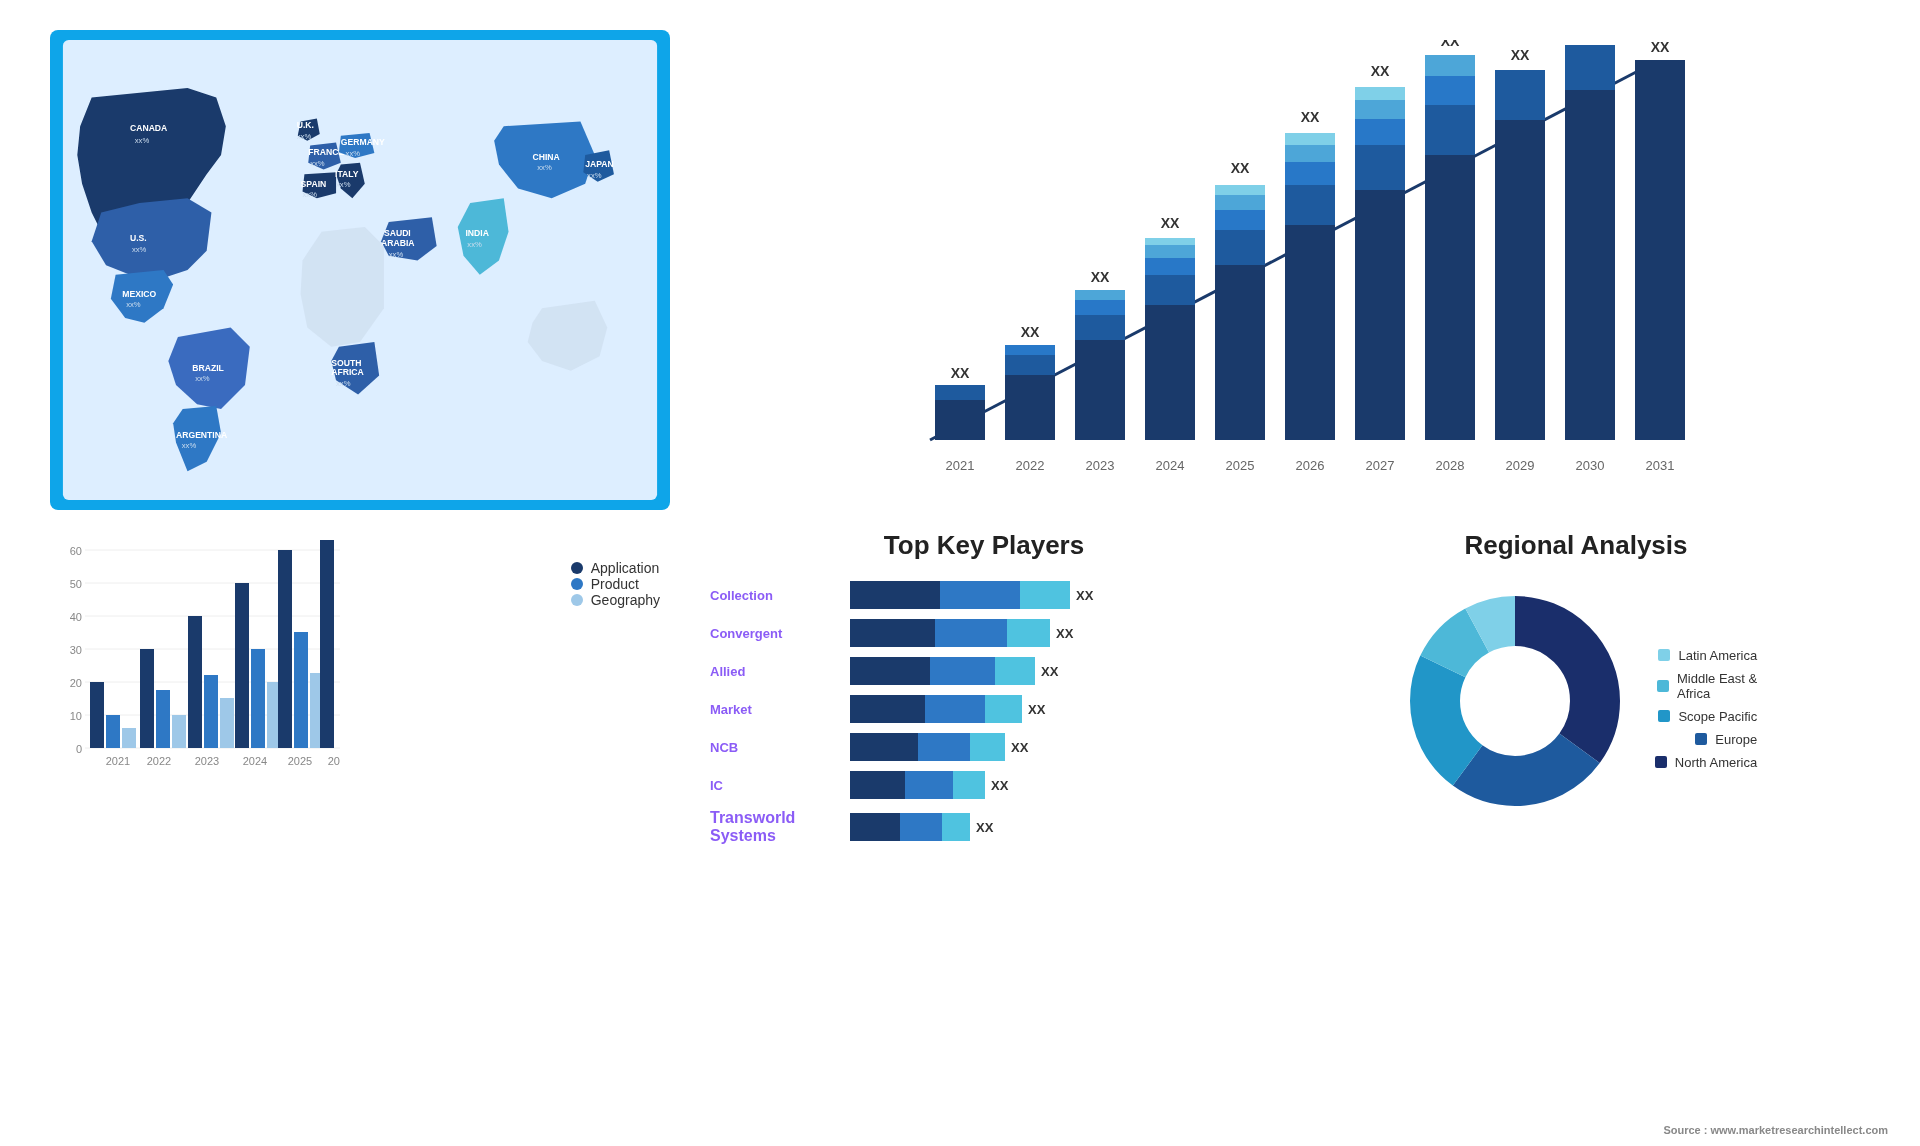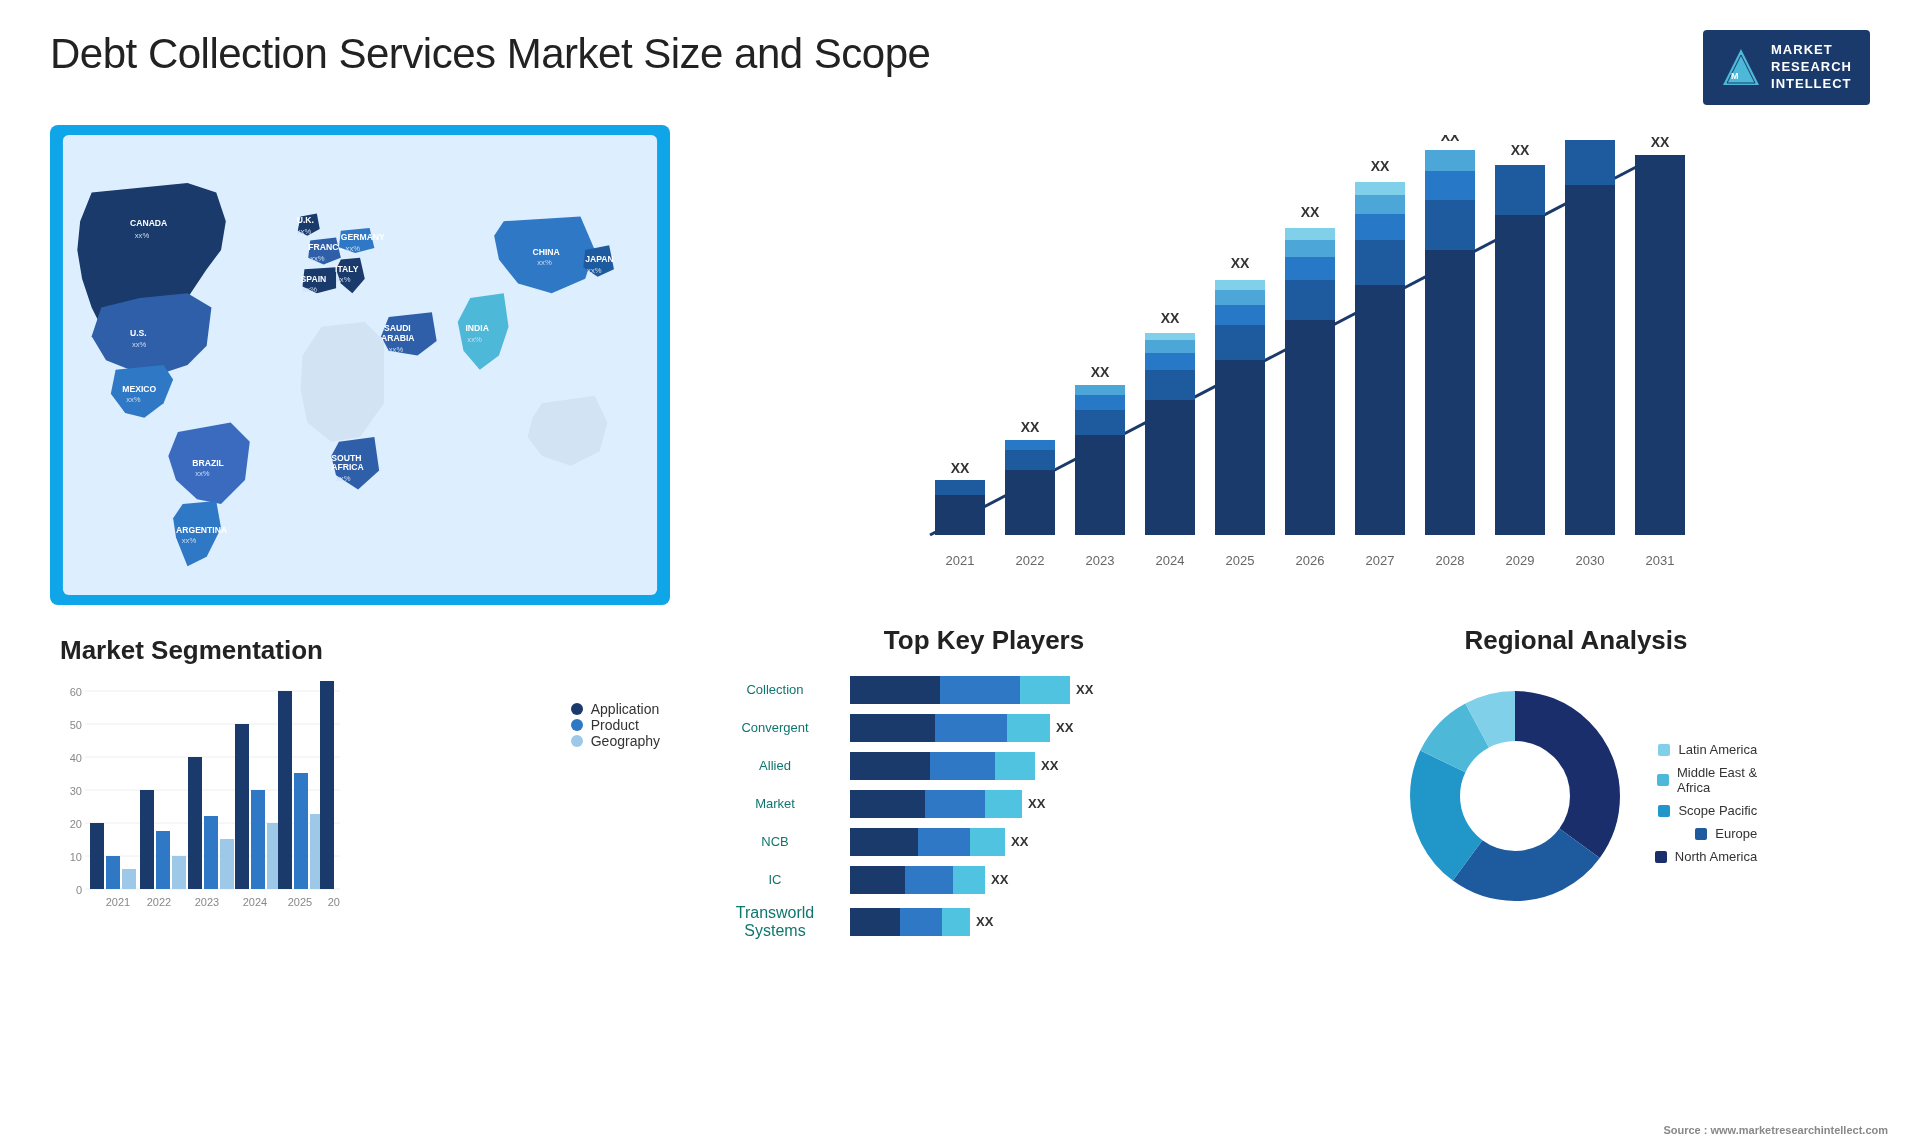--- a/index.html
+++ b/index.html
@@ -137,24 +137,25 @@
 
     .player-row {
       display: flex;
       align-items: center;
       margin-bottom: 10px;
       gap: 10px;
     }
 
     .player-name {
       font-size: 13px;
-      color: #0f766e;
+      color: #8b5cf6;
       width: 130px;
-      text-align: center;
+      text-align: left;
       flex-shrink: 0;
+      font-weight: bold;
     }
 
     .player-bar-wrap {
       display: flex;
       align-items: center;
       gap: 6px;
       flex: 1;
     }
 
     .player-bar {
@@ -249,35 +250,20 @@
     .seg-legend-section {
       flex-shrink: 0;
       padding-top: 20px;
     }
   </style>
 </head>
 <body>
 
 <div class="page-container">
 
-  <div class="header">
-    <h1 class="page-title">Debt Collection Services Market Size and Scope</h1>
-    <div class="logo-container">
-      <svg class="logo-icon" viewBox="0 0 40 40">
-        <polygon points="20,2 38,38 2,38" fill="#4db8d8"></polygon>
-        <polygon points="20,8 34,36 6,36" fill="none" stroke="#1a3a6b" stroke-width="1"></polygon>
-        <text x="10" y="32" fill="#fff" font-size="9" font-weight="bold">M</text>
-      </svg>
-      <div class="logo-text">
-        <div>MARKET</div>
-        <div>RESEARCH</div>
-        <div>INTELLECT</div>
-      </div>
-    </div>
-  </div>
 
   <div class="main-content">
 
     <div class="map-section">
       <svg class="world-map-svg" viewBox="0 0 620 480">
 
         <rect width="620" height="480" fill="#ddeeff" rx="6"></rect>
 
         <path d="M30,60 L80,55 L130,50 L160,60 L170,90 L165,120 L150,140 L130,170 L100,190 L80,200 L70,210 L50,220 L40,200 L30,180 L20,150 L15,120 L18,90 Z" fill="#1a3a6b"></path>
 
@@ -423,21 +409,20 @@
           <text x="700" y="0" text-anchor="middle" font-size="14" font-weight="600" fill="#333">XX</text>
 
           <text x="770" y="430" text-anchor="middle" font-size="13" fill="#666">2031</text>
           <rect x="745" y="20" width="50" height="380" fill="#1a3a6b"></rect>
           <text x="770" y="12" text-anchor="middle" font-size="14" font-weight="600" fill="#333">XX</text>
         </svg>
       </div>
     </div>
 
     <div class="bottom-left">
-      <div class="segmentation-title">Market Segmentation</div>
       <div class="seg-chart-wrapper">
         <div class="seg-bars-section">
           
           <svg width="280" height="240" viewBox="0 0 280 240">
 
             <text x="22" y="15" text-anchor="end" font-size="11" fill="#888">60</text>
             <text x="22" y="48" text-anchor="end" font-size="11" fill="#888">50</text>
             <text x="22" y="81" text-anchor="end" font-size="11" fill="#888">40</text>
             <text x="22" y="114" text-anchor="end" font-size="11" fill="#888">30</text>
             <text x="22" y="147" text-anchor="end" font-size="11" fill="#888">20</text>

